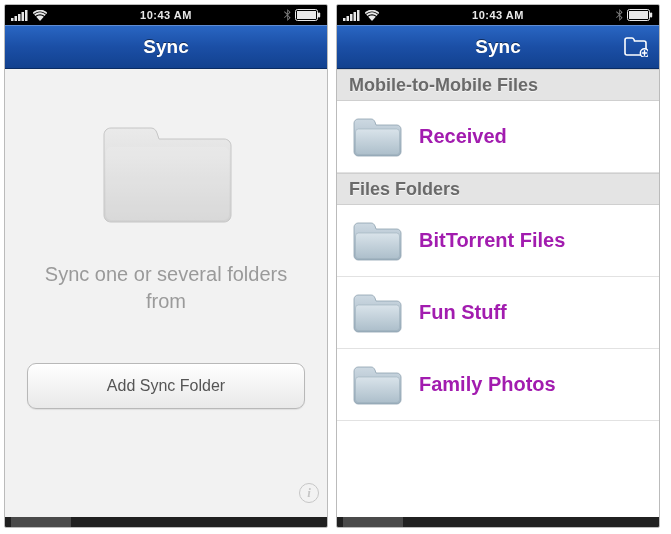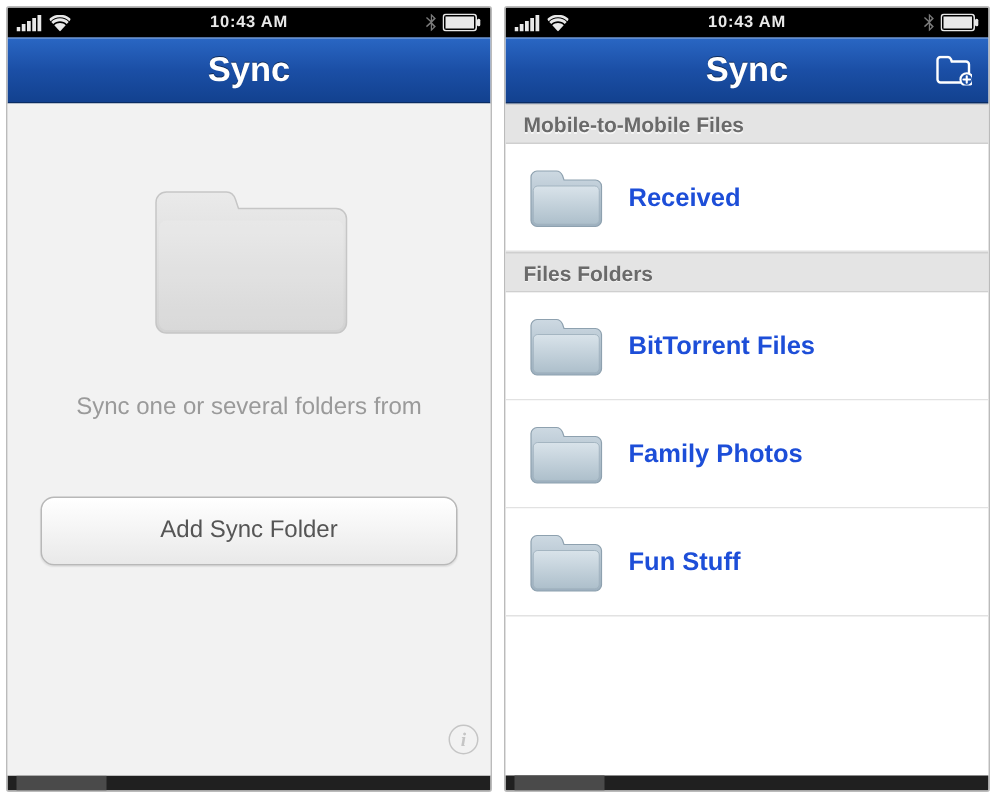--- a/index.html
+++ b/index.html
@@ -51,21 +51,21 @@
     border-bottom: 1px solid #0a2c63;
     color: #fff;
     display: flex;
     align-items: center;
     position: relative;
     box-shadow: inset 0 1px 0 rgba(255,255,255,0.25);
   }
   .nav-title {
     flex: 1;
     text-align: center;
-    font-size: 23px;
+    font-size: 19px;
     font-weight: bold;
     text-shadow: 0 -1px 0 rgba(0,0,0,0.5);
   }
   .nav-right-btn {
     position: absolute;
     right: 8px;
     top: 50%;
     transform: translateY(-50%);
     width: 30px; height: 30px;
     display: flex; align-items: center; justify-content: center;
@@ -80,21 +80,21 @@
     align-items: center;
     padding: 48px 22px 0 22px;
     position: relative;
   }
   .big-folder {
     width: 140px; height: 110px;
     margin-bottom: 34px;
   }
   .empty-text {
     color: #9a9a9a;
-    font-size: 16px;
+    font-size: 20px;
     text-align: center;
     line-height: 1.35;
     margin-bottom: 48px;
     font-weight: 400;
     padding: 0 6px;
   }
   .add-btn {
     width: 100%;
     height: 46px;
     background: linear-gradient(to bottom, #ffffff 0%, #f4f4f4 50%, #e9e9e9 100%);
@@ -133,43 +133,43 @@
   .list-body {
     flex: 1;
     background: #fff;
     overflow: hidden;
   }
   .section-header {
     background: #e4e4e4;
     border-top: 1px solid #cfcfcf;
     border-bottom: 1px solid #cfcfcf;
     color: #6a6a6a;
-    font-size: 14px;
+    font-size: 18px;
     font-weight: bold;
     padding: 5px 12px 4px 12px;
     text-shadow: 0 1px 0 #f5f5f5;
   }
   .row {
     display: flex;
     align-items: center;
     height: 72px;
     padding: 0 14px;
     border-bottom: 1px solid #e2e2e2;
     background: #fff;
     cursor: pointer;
   }
   .folder-icon {
     width: 52px; height: 44px;
     margin-right: 16px;
     flex-shrink: 0;
   }
   .row-label {
-    font-size: 17px;
-    font-weight: bold;
-    color: #1d4ed8;
+    font-size: 20px;
+    font-weight: bold;
+    color: #a21caf;
   }
 </style>
 </head>
 <body>
 
 <svg width="0" height="0" style="position:absolute">
   <defs>
     <linearGradient id="folderGrad" x1="0" y1="0" x2="0" y2="1">
       <stop offset="0%" stop-color="#cdd9e2"></stop>
       <stop offset="100%" stop-color="#9db0bf"></stop>
@@ -315,29 +315,29 @@
       </span>
       <span class="row-label">BitTorrent Files</span>
     </div>
     <div class="row">
       <span class="folder-icon">
         <svg width="52" height="44" viewBox="0 0 52 44">
             <path d="M3 8 C3 6 5 4 7 4 L20 4 C22 4 23 5 24 7 L25 10 L46 10 C48 10 50 12 50 14 L50 37 C50 39 48 41 46 41 L7 41 C5 41 3 39 3 37 Z" fill="url(#folderGrad)" stroke="#8ea1af" stroke-width="0.8"></path>
             <rect x="4.5" y="14" width="44" height="25.5" rx="3" fill="url(#folderFrontGrad)" stroke="#9fb1bd" stroke-width="0.6"></rect>
           </svg>
       </span>
-      <span class="row-label">Family Photos</span>
+      <span class="row-label">Fun Stuff</span>
     </div>
     <div class="row">
       <span class="folder-icon">
         <svg width="52" height="44" viewBox="0 0 52 44">
             <path d="M3 8 C3 6 5 4 7 4 L20 4 C22 4 23 5 24 7 L25 10 L46 10 C48 10 50 12 50 14 L50 37 C50 39 48 41 46 41 L7 41 C5 41 3 39 3 37 Z" fill="url(#folderGrad)" stroke="#8ea1af" stroke-width="0.8"></path>
             <rect x="4.5" y="14" width="44" height="25.5" rx="3" fill="url(#folderFrontGrad)" stroke="#9fb1bd" stroke-width="0.6"></rect>
           </svg>
       </span>
-      <span class="row-label">Fun Stuff</span>
+      <span class="row-label">Family Photos</span>
     </div>
   </div>
 
   <div class="bottom-strip">
       <div class="seg"></div>
     </div>
 </div>
 
 </body></html>

